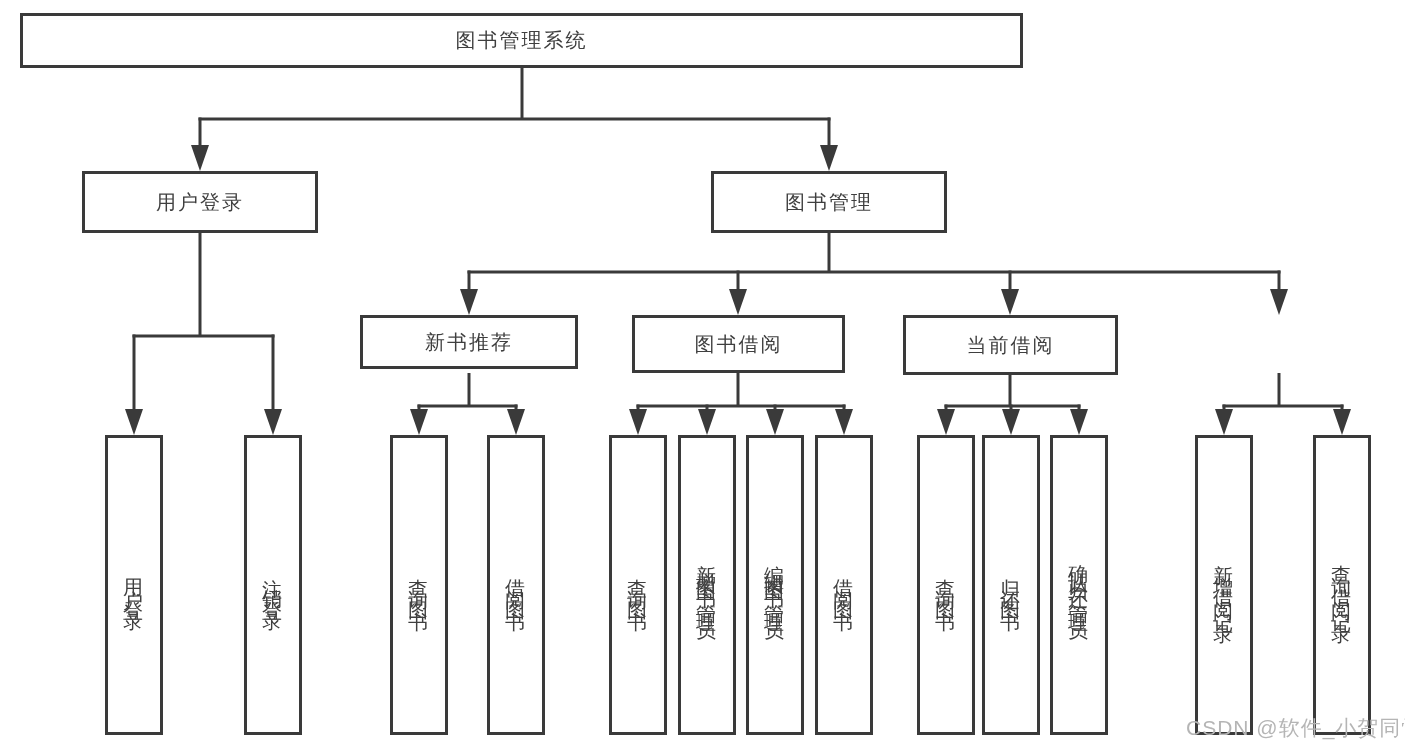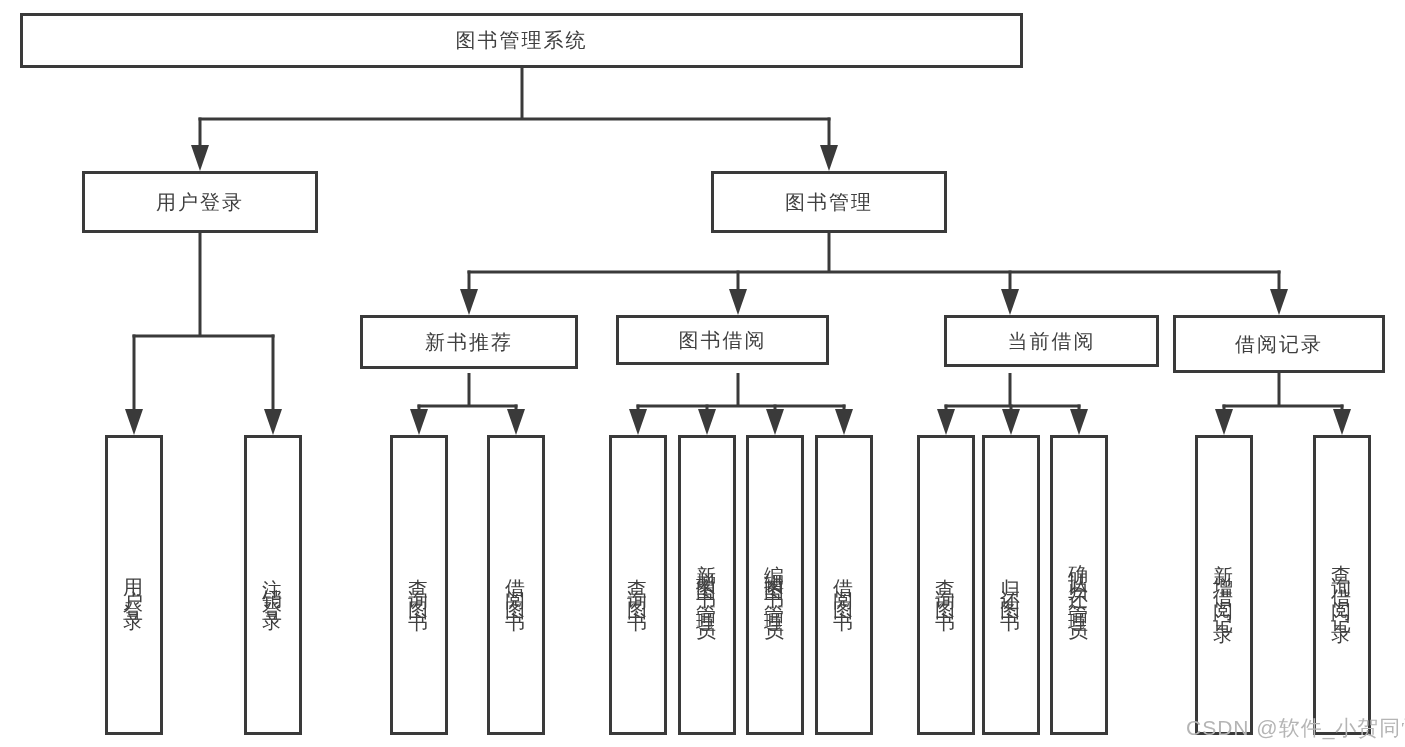--- a/index.html
+++ b/index.html
@@ -116,23 +116,22 @@
       <polygon points="1333,409 1351,409 1342,435"></polygon>
     </g>
   </svg>
 
   <div class="box" style="left:20px;top:13px;width:1003px;height:55px;">图书管理系统</div>
 
   <div class="box" style="left:82px;top:171px;width:236px;height:62px;">用户登录</div>
   <div class="box" style="left:711px;top:171px;width:236px;height:62px;text-align:center;">图书管理</div>
 
   <div class="box" style="left:360px;top:315px;width:218px;height:54px;">新书推荐</div>
-  <div class="box" style="left:616px;top:315px;width:213px;height:50px;">图书借阅</div>
-  <div class="box" style="left:903px;top:315px;width:215px;height:52px;margin-left:41px;">当前借阅</div>
-  <div class="box" style="left:1173px;top:315px;width:212px;height:58px;">借阅记录</div>
+  <div class="box" style="left:632px;top:315px;width:213px;height:58px;">图书借阅</div>
+  <div class="box" style="left:903px;top:315px;width:215px;height:60px;">当前借阅</div>
 
   <div class="box vbox" style="left:105px;top:435px;width:58px;height:300px;">用户登录</div>
   <div class="box vbox" style="left:244px;top:435px;width:58px;height:300px;">注销登录</div>
 
   <div class="box vbox" style="left:390px;top:435px;width:58px;height:300px;">查询图书</div>
   <div class="box vbox" style="left:487px;top:435px;width:58px;height:300px;">借阅图书</div>
 
   <div class="box vbox" style="left:609px;top:435px;width:58px;height:300px;">查询图书</div>
   <div class="box vbox sp9" style="left:678px;top:435px;width:58px;height:300px;">新增图书（管理员）</div>
   <div class="box vbox sp9" style="left:746px;top:435px;width:58px;height:300px;">编辑图书（管理员）</div>

